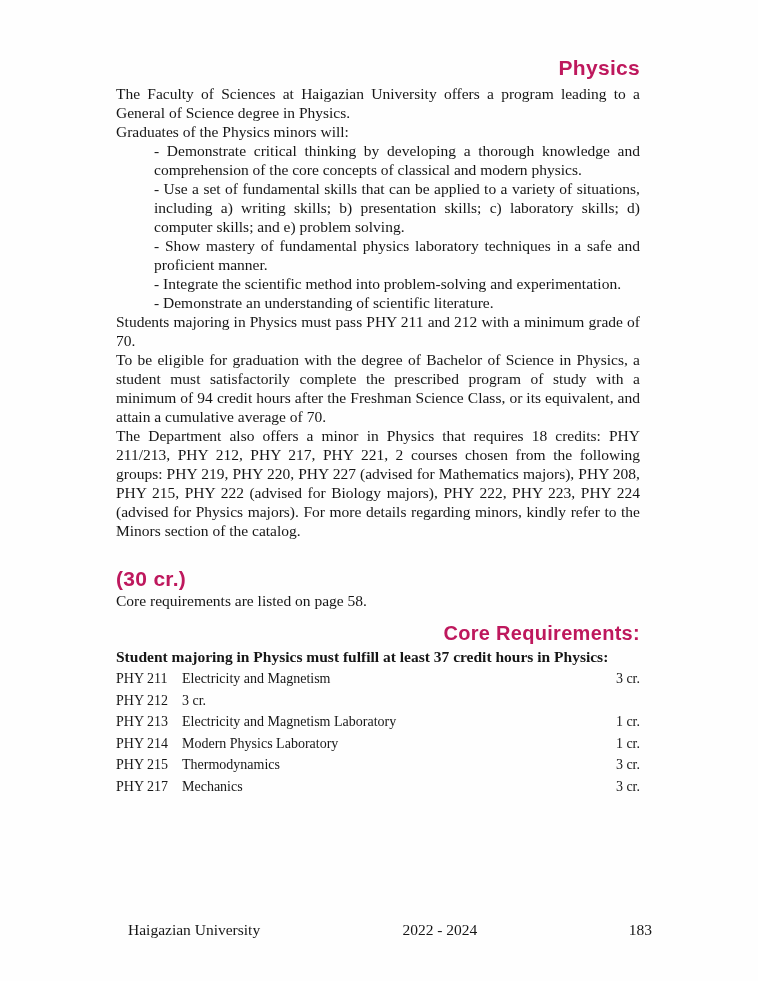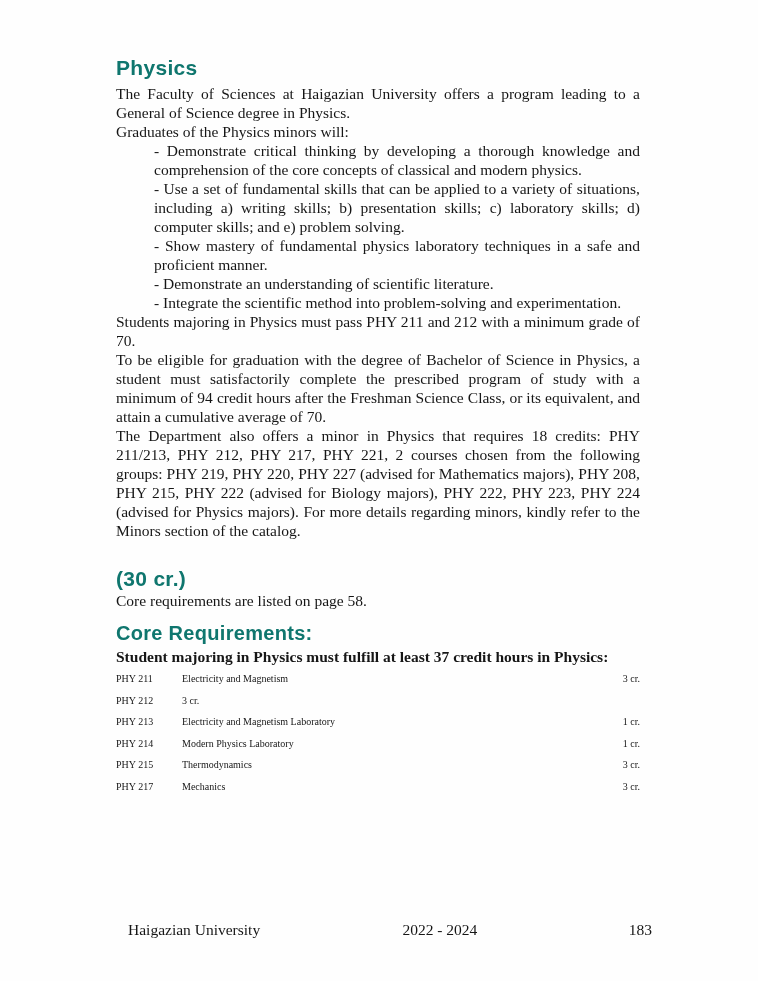--- a/index.html
+++ b/index.html
@@ -19,21 +19,22 @@
   .content {
     position: absolute;
     left: 116px;
     top: 56px;
     width: 524px;
   }
   .h-sans {
     font-family: "Liberation Sans", "DejaVu Sans", sans-serif;
     font-weight: 700;
     letter-spacing: 0.3px;
-    color: #0f766e;
+    color: #be185d;
+    text-align: right;
   }
   .title {
     font-size: 21px;
     line-height: 24px;
     margin: 0 0 4px 0;
   }
   p.body {
     margin: 0;
     font-size: 15.5px;
     line-height: 19px;
@@ -61,21 +62,21 @@
   }
   .bold-lead {
     font-weight: 700;
     margin: 0;
     font-size: 15.5px;
     line-height: 20px;
   }
   .course-list { margin-top: 2px; }
   .course-row {
     display: flex;
-    font-size: 10px;
+    font-size: 14px;
     line-height: 21.5px;
   }
   .course-code { flex: none; width: 66px; }
   .course-title { flex: 1 1 auto; }
   .course-credits { flex: none; text-align: right; }
   .footer {
     position: absolute;
     left: 128px;
     top: 920px;
     width: 524px;
@@ -96,22 +97,22 @@
     <h1 class="h-sans title">Physics</h1>
 
     <p class="body">The Faculty of Sciences at Haigazian University offers a program leading to a General of Science degree in Physics.</p>
 
     <p class="body gap-sm">Graduates of the Physics minors will:</p>
 
     <div class="outcomes">
       <p class="body">- Demonstrate critical thinking by developing a thorough knowledge and comprehension of the core concepts of classical and modern physics.</p>
       <p class="body">- Use a set of fundamental skills that can be applied to a variety of situations, including a) writing skills; b) presentation skills; c) laboratory skills; d) computer skills; and e) problem solving.</p>
       <p class="body">- Show mastery of fundamental physics laboratory techniques in a safe and proficient manner.</p>
+      <p class="body">- Integrate the scientific method into problem-solving and experimentation.</p>
       <p class="body">- Demonstrate an understanding of scientific literature.</p>
-      <p class="body">- Integrate the scientific method into problem-solving and experimentation.</p>
     </div>
 
     <p class="body gap-md">Students majoring in Physics must pass PHY 211 and 212 with a minimum grade of 70.</p>
 
     <p class="body gap-lg">To be eligible for graduation with the degree of Bachelor of Science in Physics, a student must satisfactorily complete the prescribed program of study with a minimum of 94 credit hours after the Freshman Science Class, or its equivalent, and attain a cumulative average of 70.</p>
 
     <p class="body gap-lg">The Department also offers a minor in Physics that requires 18 credits: PHY 211/213, PHY 212, PHY 217, PHY 221, 2 courses chosen from the following groups: PHY 219, PHY 220, PHY 227 (advised for Mathematics majors), PHY 208, PHY 215, PHY 222 (advised for Biology majors), PHY 222, PHY 223, PHY 224 (advised for Physics majors). For more details regarding minors, kindly refer to the Minors section of the catalog.</p>
 
     <div class="ge-row">
       <span class="h-sans">(30 cr.)</span>

